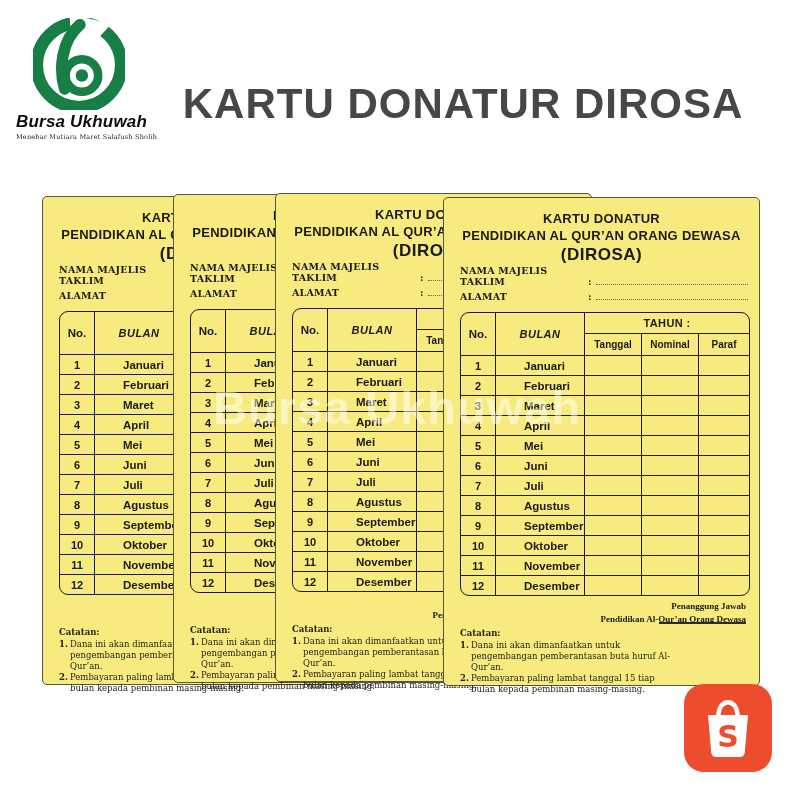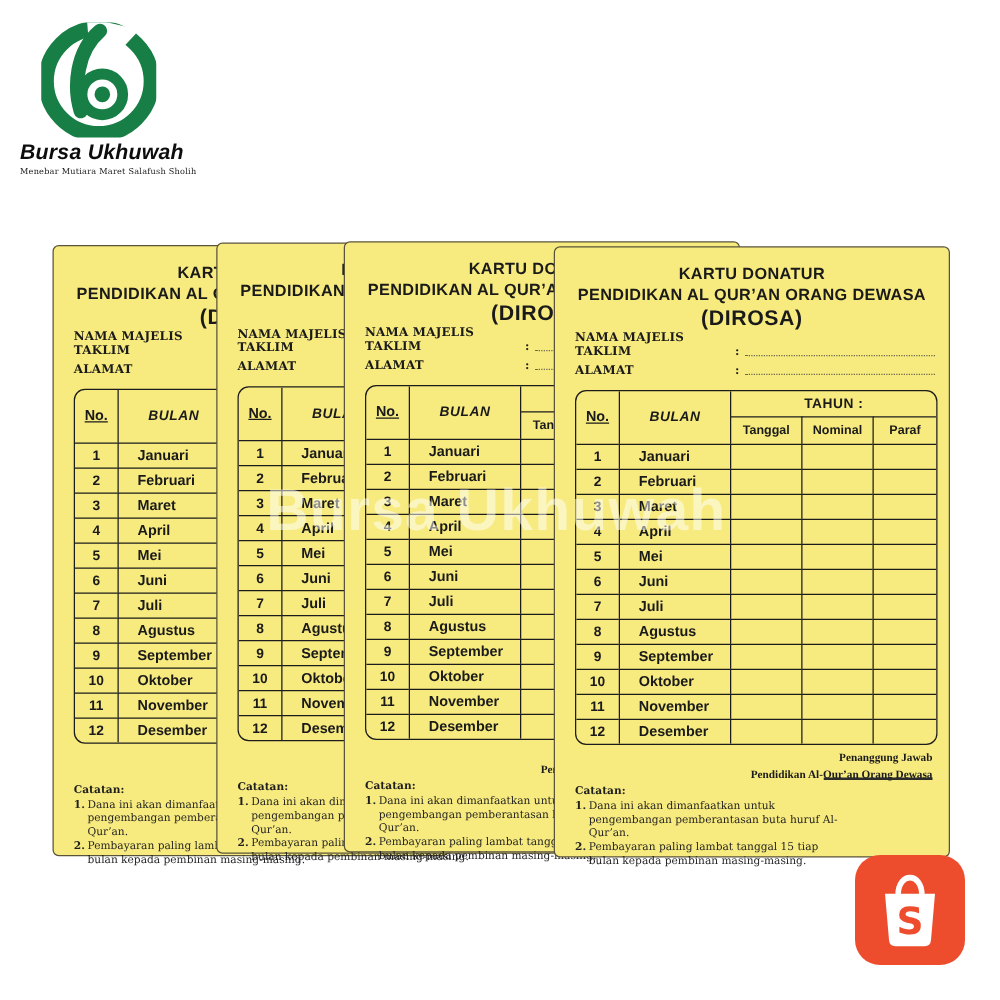--- a/index.html
+++ b/index.html
@@ -38,28 +38,28 @@
 
   
   .ftable{position:absolute;left:16px;top:114px;width:290px;height:284px;
           border:1.6px solid #1c1c1c;border-radius:9px;overflow:hidden;box-sizing:border-box;
           display:grid;grid-template-columns:34px 89px 57px 57px 1fr;
           grid-template-rows:20px 22px repeat(12,20px);}
   .cell{display:flex;align-items:center;justify-content:center;
         font-weight:bold;font-size:11px;box-sizing:border-box;}
   .bl{border-left:1.5px solid #1c1c1c;}
   .bt{border-top:1.5px solid #1c1c1c;}
-  .hdr-no{grid-row:1/3;grid-column:1;font-size:11.5px;text-decoration:underline;}
+  .hdr-no{grid-row:1/3;grid-column:1;font-size:11.5px;}
   .hdr-bulan{grid-row:1/3;grid-column:2;font-size:11px;letter-spacing:.5px;font-style:italic;}
   .hdr-tahun{grid-row:1;grid-column:3/6;font-size:11px;letter-spacing:.4px;}
   .sub-1{grid-row:2;grid-column:3;}
   .sub-2{grid-row:2;grid-column:4;text-align:center;}
   .sub-3{grid-row:2;grid-column:5;}
   .sub-1,.sub-2,.sub-3{font-size:10px;}
-  .td-month{justify-content:flex-start;padding-left:15px;font-size:11.5px;}
+  .td-month{justify-content:flex-start;padding-left:28px;font-size:11.5px;}
 
   
   .signature{position:absolute;right:13px;top:402px;text-align:right;
              font-family:Liberation Serif, serif;font-weight:bold;font-size:9px;line-height:13px;}
   .sig-line{position:absolute;right:13px;top:424px;width:87px;border-bottom:2px solid #2a2a2a;}
   .notes{position:absolute;left:16px;top:430px;width:214px;
          font-family:"DejaVu Serif",serif;font-size:8.5px;line-height:11px;color:#1f1f1f;}
   .notes-heading{font-weight:bold;margin-bottom:1px;}
   .note-item{display:flex;}
   .note-no{flex:none;width:11px;font-weight:bold;}
@@ -83,20 +83,21 @@
       <circle cx="48" cy="49" r="44" fill="none" stroke="#177E45" stroke-width="13"></circle>
       <polygon points="38,-4 82,6 56,34 40,20" fill="#ffffff"></polygon>
       <path d="M33,74 C27,54 29,24 49,7" fill="none" stroke="#177E45" stroke-width="12" stroke-linecap="round"></path>
       <circle cx="51" cy="60" r="17" fill="none" stroke="#177E45" stroke-width="9"></circle>
       <circle cx="51" cy="60" r="6.5" fill="#177E45"></circle>
     </svg>
     <div class="brand-name">Bursa Ukhuwah</div>
     <div class="brand-tagline">Menebar Mutiara Maret Salafush Sholih</div>
   </div>
 
+  <div class="page-title">KARTU DONATUR DIROSA</div>
 
   <div id="cards">
       <div class="card card-1">
       <div class="card-titles">
         <div class="ct1">KARTU DONATUR</div>
         <div class="ct2">PENDIDIKAN AL QUR’AN ORANG DEWASA</div>
         <div class="ct3">(DIROSA)</div>
       </div>
 
       <div class="fields">

